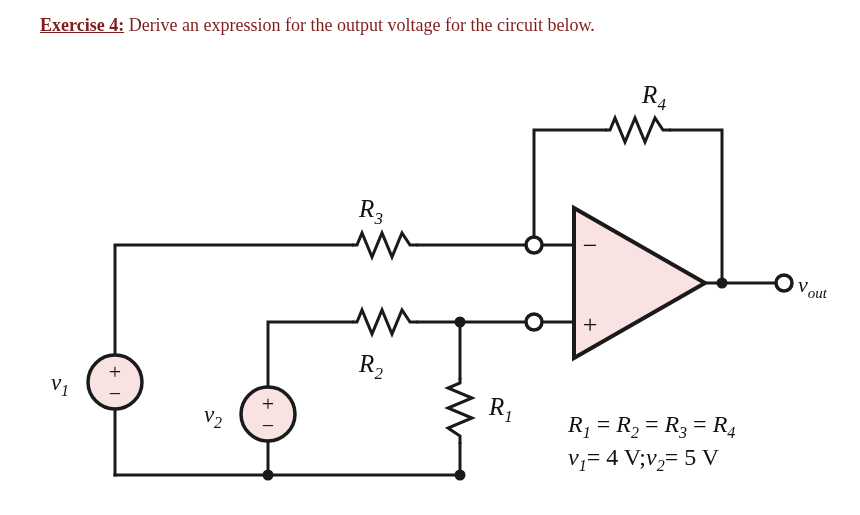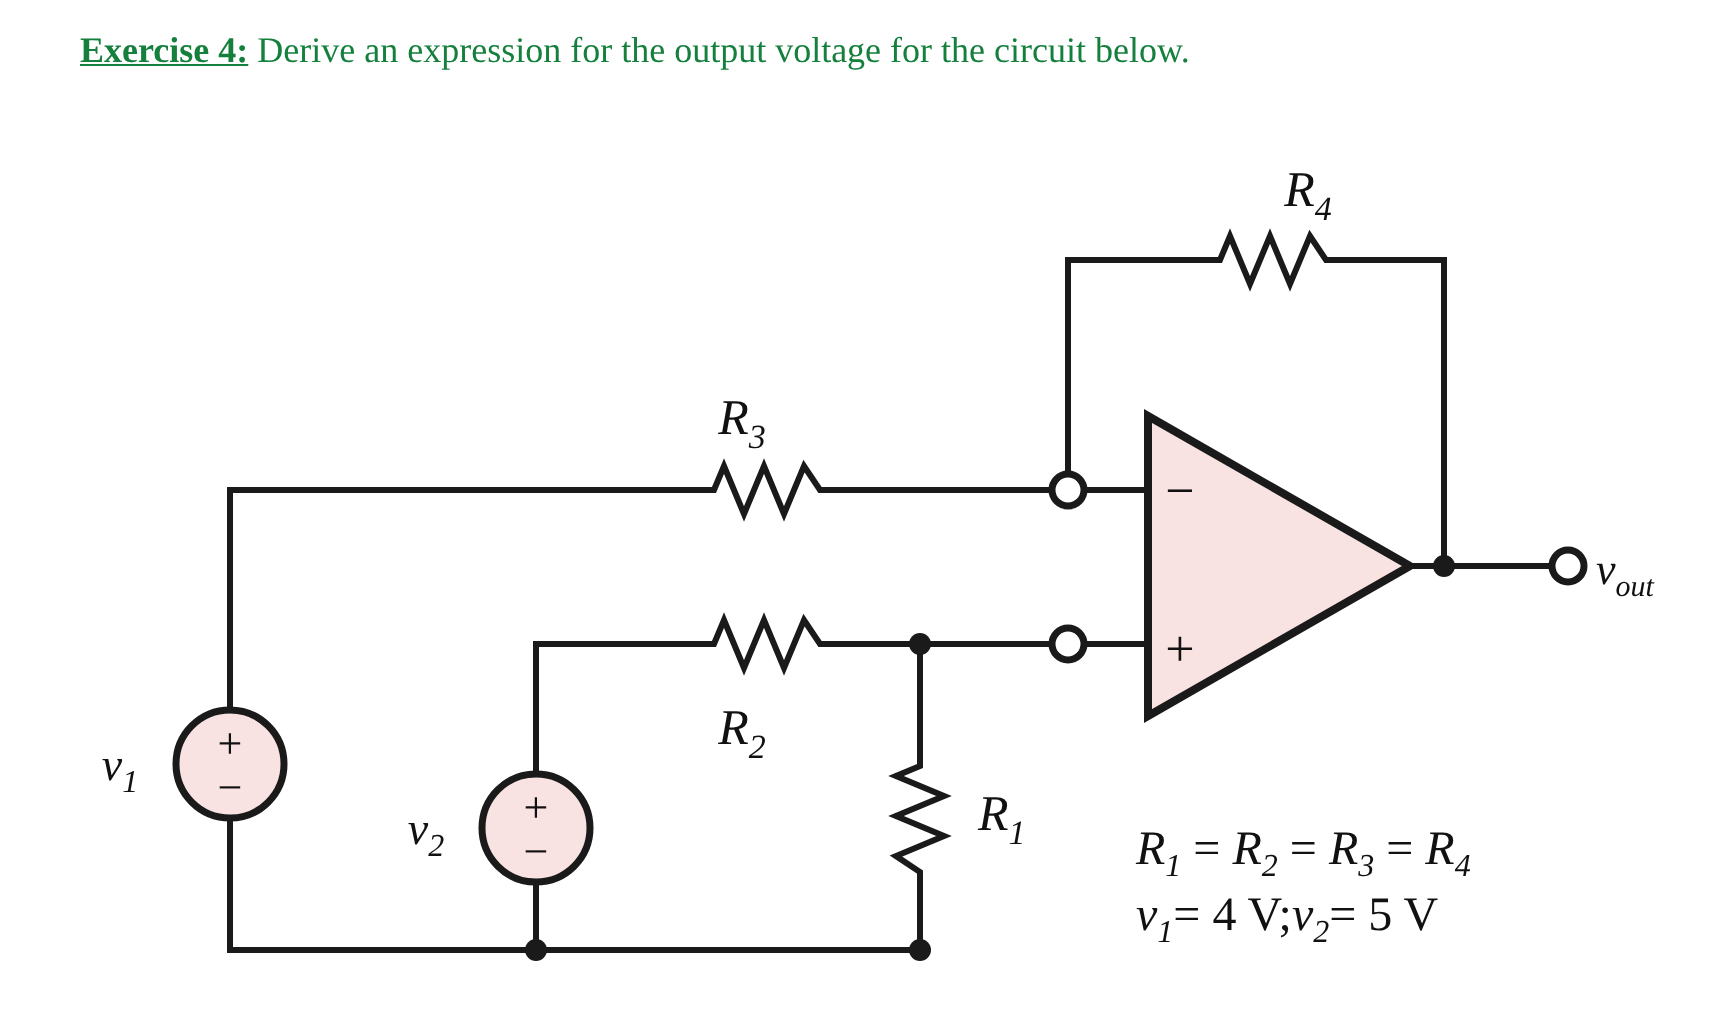--- a/index.html
+++ b/index.html
@@ -22,21 +22,21 @@
     background: #ffffff;
   }
   #prompt {
     position: absolute;
     left: 40px;
     top: 14px;
     font-family: "Liberation Serif", serif;
     font-size: 18px;
     line-height: 22px;
     white-space: nowrap;
-    color: #15803d;
+    color: #7f1d1d;
   }
   #prompt .ex-label {
     font-weight: bold;
     text-decoration: underline;
   }
   #circuit {
     position: absolute;
     left: 0;
     top: 0;
     width: 860px;

